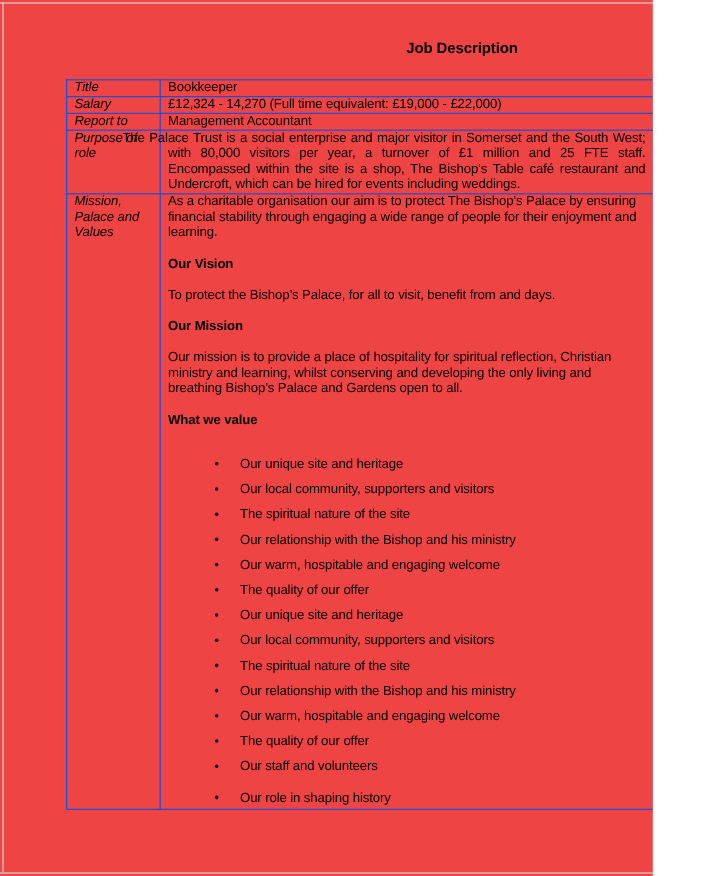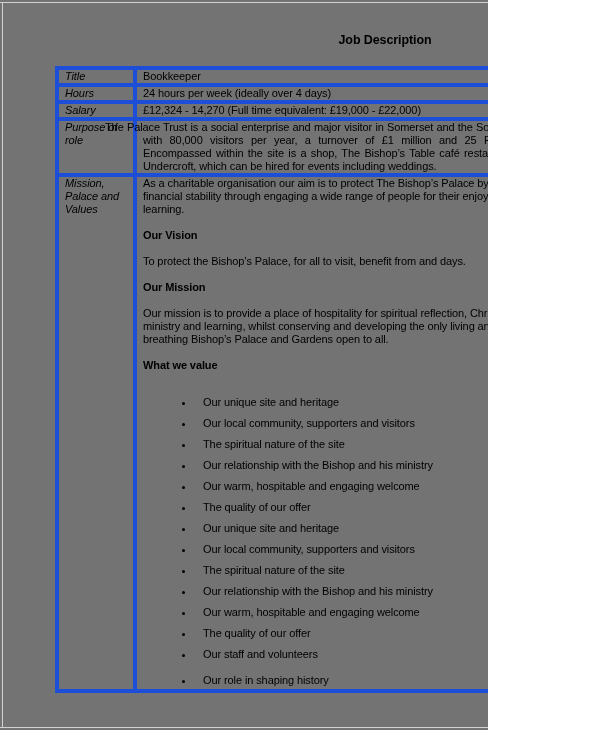--- a/index.html
+++ b/index.html
@@ -1,20 +1,20 @@
 <!DOCTYPE html>
 <html><head>
 <meta charset="utf-8">
 <style>
   html, body { margin: 0; padding: 0; background: #ffffff; }
   .canvas {
     position: relative;
-    width: 488px;
+    width: 544px;
     height: 730px;
-    background: #737373;
+    background: #ef4444;
     font-family: "Liberation Sans", sans-serif;
     font-size: 11px;
     color: #000000;
     letter-spacing: -0.1px;
     overflow: hidden;
   }
   
   .edge { position: absolute; background: #d2d2d2; }
   .edge-top    { left: 0; top: 2px; width: 600px; height: 1px; }
   .edge-bottom { left: 0; top: 727px; width: 600px; height: 1px; }
@@ -34,21 +34,21 @@
   table.jd {
     position: absolute;
     left: 55px;
     top: 66px;
     width: 490px;
     border-collapse: collapse;
     table-layout: fixed;
   }
   table.jd col.c1 { width: 78px; }
   table.jd td {
-    border: 4px solid #1d4ed8;
+    border: 1px solid #1d4ed8;
     vertical-align: top;
     padding: 0 6px;
     line-height: 13px;
   }
   td.lbl { font-style: italic; padding-left: 7px; }
   tr.r-sm td { height: 13px; }
   td.hang {
     text-align: justify;
     padding: 1px 7px 1px 44px;
     text-indent: -38px;
@@ -84,26 +84,26 @@
     <colgroup>
         <col class="c1">
         <col class="c2">
       </colgroup>
     <tbody>
       <tr class="r-sm">
         <td class="lbl">Title</td>
         <td class="val">Bookkeeper</td>
       </tr>
       <tr class="r-sm">
-        <td class="lbl">Hours</td>
-        <td class="val">24 hours per week (ideally over 4 days)</td>
+        <td class="lbl">Salary</td>
+        <td class="val">£12,324 - 14,270 (Full time equivalent: £19,000 - £22,000)</td>
       </tr>
       <tr class="r-sm">
-        <td class="lbl">Salary</td>
-        <td class="val">£12,324 - 14,270 (Full time equivalent: £19,000 - £22,000)</td>
+        <td class="lbl">Report to</td>
+        <td class="val">Management Accountant</td>
       </tr>
       <tr>
         <td class="lbl">Purpose of role</td>
         <td class="val hang">The Palace Trust is a social enterprise and major visitor in Somerset and the South West; with 80,000 visitors per year, a turnover of £1 million and 25 FTE staff.  Encompassed within the site is a shop, The Bishop’s Table café restaurant and Undercroft, which can be hired for events including weddings.</td>
       </tr>
       <tr>
         <td class="lbl">Mission, Palace and Values</td>
         <td class="val mission-cell">
           <p>As a charitable organisation our aim is to protect The Bishop’s Palace by ensuring financial stability through engaging a wide range of people for their enjoyment and learning.</p>
           <p class="b">Our Vision</p>

